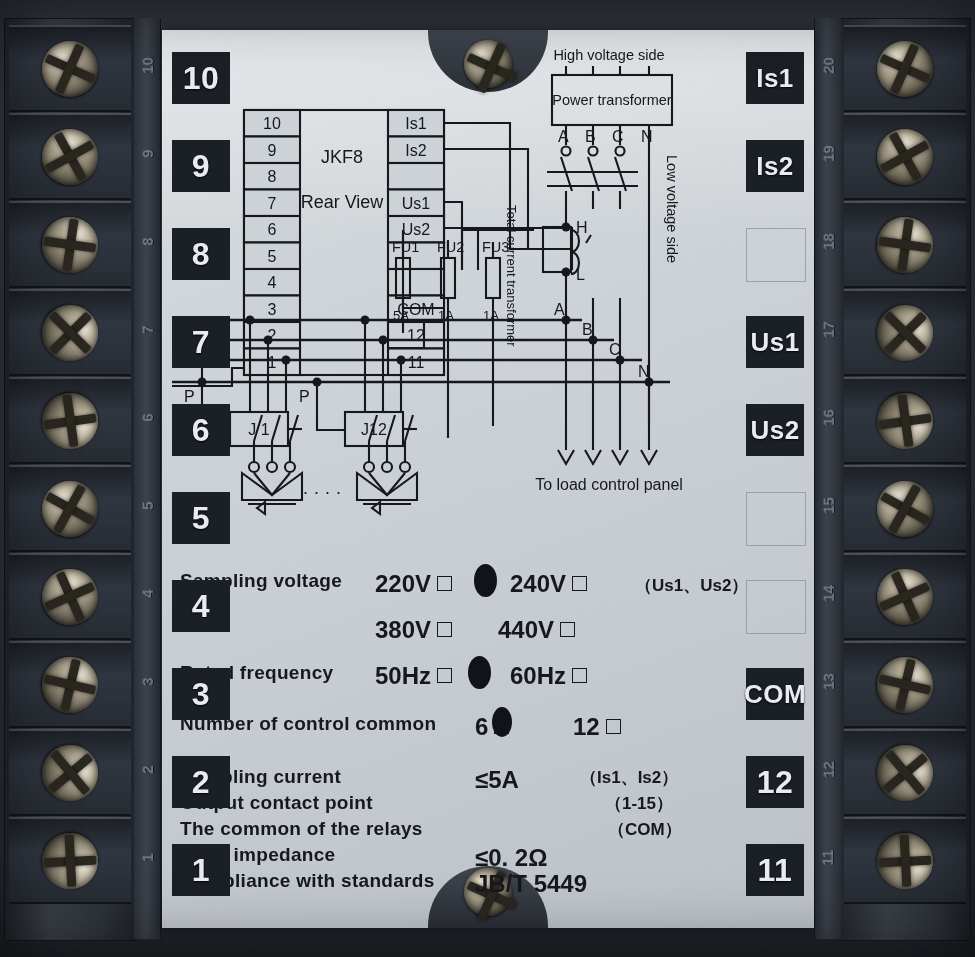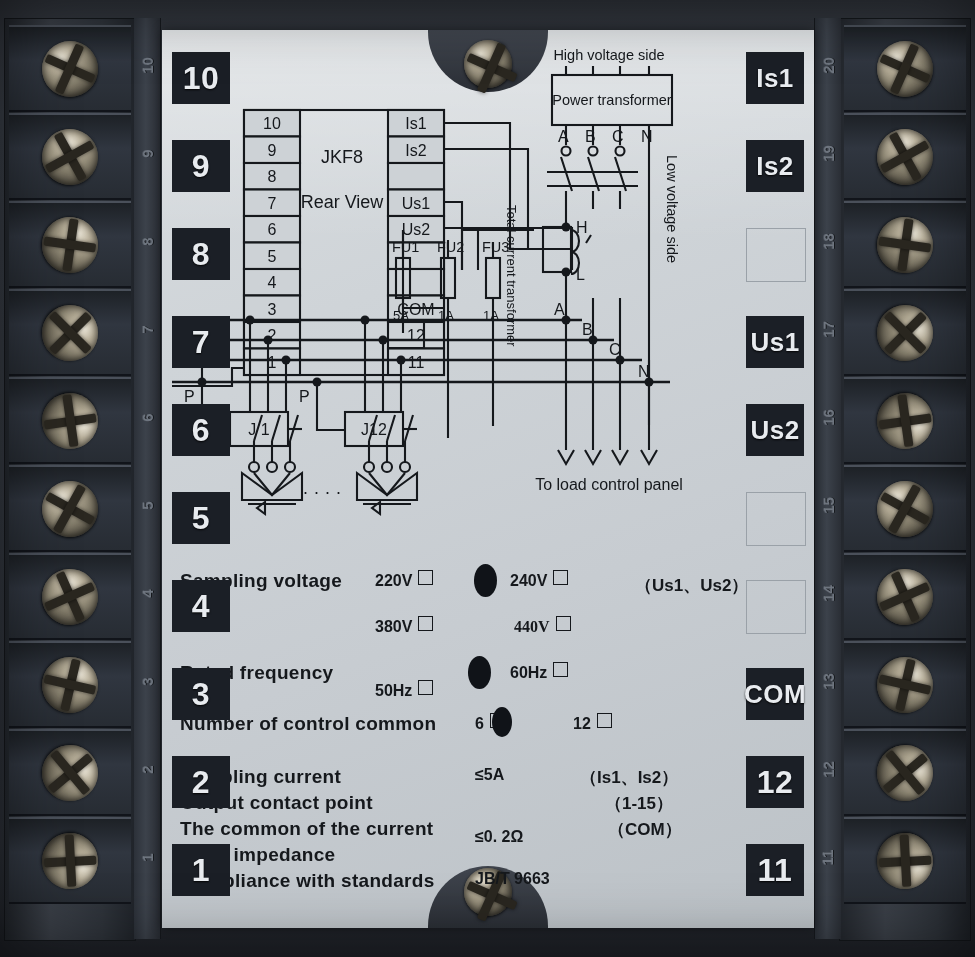--- a/index.html
+++ b/index.html
@@ -78,21 +78,21 @@
   text{font-family:"Liberation Sans",sans-serif;fill:#15181c;}
   .t13{font-size:14.5px;}
   .t15{font-size:16px;}
   .t17{font-size:18px;}
   .t12{font-size:13px;}
 
   
   .spec{position:absolute;left:80px;width:540px;color:#15181c;}
   .spec-row{position:absolute;white-space:nowrap;}
   .lbl{font-size:19px;font-weight:600;letter-spacing:.3px;}
-  .val{font-size:16px;font-weight:700;}
+  .val{font-size:24px;font-weight:700;}
   .sm{font-size:17px;font-weight:600;}
   .chk{display:inline-block;width:13px;height:13px;border:1.8px solid #15181c;
     vertical-align:1px;margin-left:6px;}
   .blob{position:absolute;width:23px;height:33px;border-radius:50%;
     background:#101318;filter:blur(.4px);}
   .blob.sm2{width:20px;height:30px;}
 </style>
 </head>
 <body>
 
@@ -448,28 +448,28 @@
       <div class="spec-row" style="top:0;left:330px;">
         <span class="val">240V</span><span class="chk"></span>
       </div>
       <div class="spec-row" style="top:4px;left:455px;">
         <span class="sm">（Us1、Us2）</span>
       </div>
 
       <div class="spec-row" style="top:46px;left:195px;">
         <span class="val">380V</span><span class="chk"></span>
       </div>
-      <div class="spec-row" style="top:46px;left:334px;font-family:Liberation Serif, serif;">
+      <div class="spec-row" style="top:46px;left:318px;">
         <span class="val">440V</span><span class="chk"></span>
       </div>
 
       <div class="spec-row" style="top:92px;left:0;">
         <span class="lbl">Rated frequency</span>
       </div>
-      <div class="spec-row" style="top:110px;left:195px;">
+      <div class="spec-row" style="top:92px;left:195px;">
         <span class="val">50Hz</span><span class="chk"></span>
       </div>
       <div class="blob" style="top:86px;left:288px;"></div>
       <div class="spec-row" style="top:92px;left:330px;">
         <span class="val">60Hz</span><span class="chk"></span>
       </div>
 
       <div class="spec-row" style="top:143px;left:0;">
         <span class="lbl">Number of control common</span>
       </div>
@@ -492,38 +492,38 @@
       </div>
 
       <div class="spec-row" style="top:222px;left:0;">
         <span class="lbl">Output contact point</span>
       </div>
       <div class="spec-row" style="top:222px;left:425px;">
         <span class="sm">（1-15）</span>
       </div>
 
       <div class="spec-row" style="top:248px;left:0;">
-        <span class="lbl">The common of the current</span>
+        <span class="lbl">The common of the relays</span>
       </div>
       <div class="spec-row" style="top:248px;left:428px;">
         <span class="sm">（COM）</span>
       </div>
 
       <div class="spec-row" style="top:274px;left:0;">
         <span class="lbl">Input impedance</span>
       </div>
-      <div class="spec-row" style="top:258px;left:295px;">
+      <div class="spec-row" style="top:274px;left:295px;">
         <span class="val">≤0. 2Ω</span>
       </div>
 
       <div class="spec-row" style="top:300px;left:0;">
         <span class="lbl">Compliance with standards</span>
       </div>
       <div class="spec-row" style="top:300px;left:295px;">
-        <span class="val">JB/T 9663</span>
+        <span class="val">JB/T 5449</span>
       </div>
     </div>
 
     <div id="badgesL">
         <div class="badge" style="top: 22px; left: 10px;">10</div>
         <div class="badge" style="top: 110px; left: 10px;">9</div>
         <div class="badge" style="top: 198px; left: 10px;">8</div>
         <div class="badge" style="top: 286px; left: 10px;">7</div>
         <div class="badge" style="top: 374px; left: 10px;">6</div>
         <div class="badge" style="top: 462px; left: 10px;">5</div>

